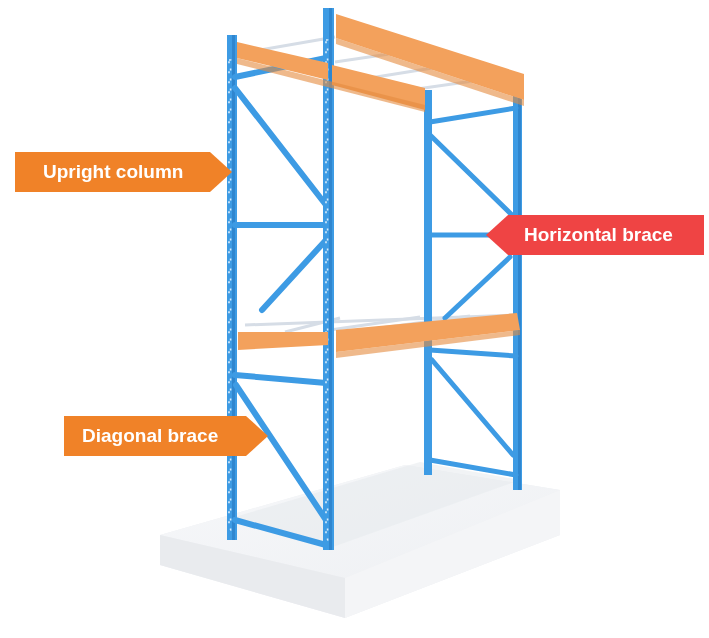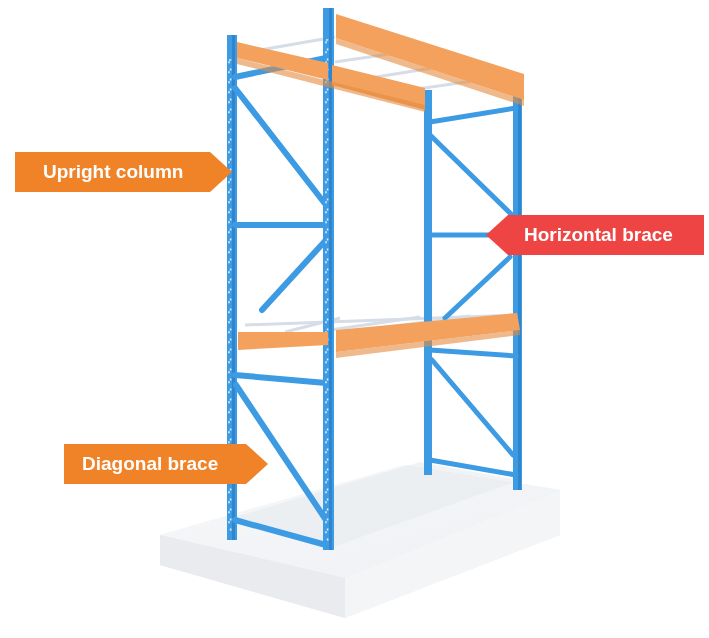--- a/index.html
+++ b/index.html
@@ -113,15 +113,15 @@
 </svg>
 
 <div class="label right-arrow" style="left:15px; top:136px; width:217px; background:#f08228;margin-top:16px;">
   <span>Upright column</span>
 </div>
 
 <div class="label left-arrow" style="left:486px; top:215px; width:218px; background:#ef4444;">
   <span>Horizontal brace</span>
 </div>
 
-<div class="label right-arrow" style="left:64px; top:444px; width:204px; background:#f08228; padding-left:18px;">
+<div class="label right-arrow" style="left:64px; top:416px; width:204px; background:#f08228; padding-left:18px;">
   <span>Diagonal brace</span>
 </div>
 
 </body></html>

